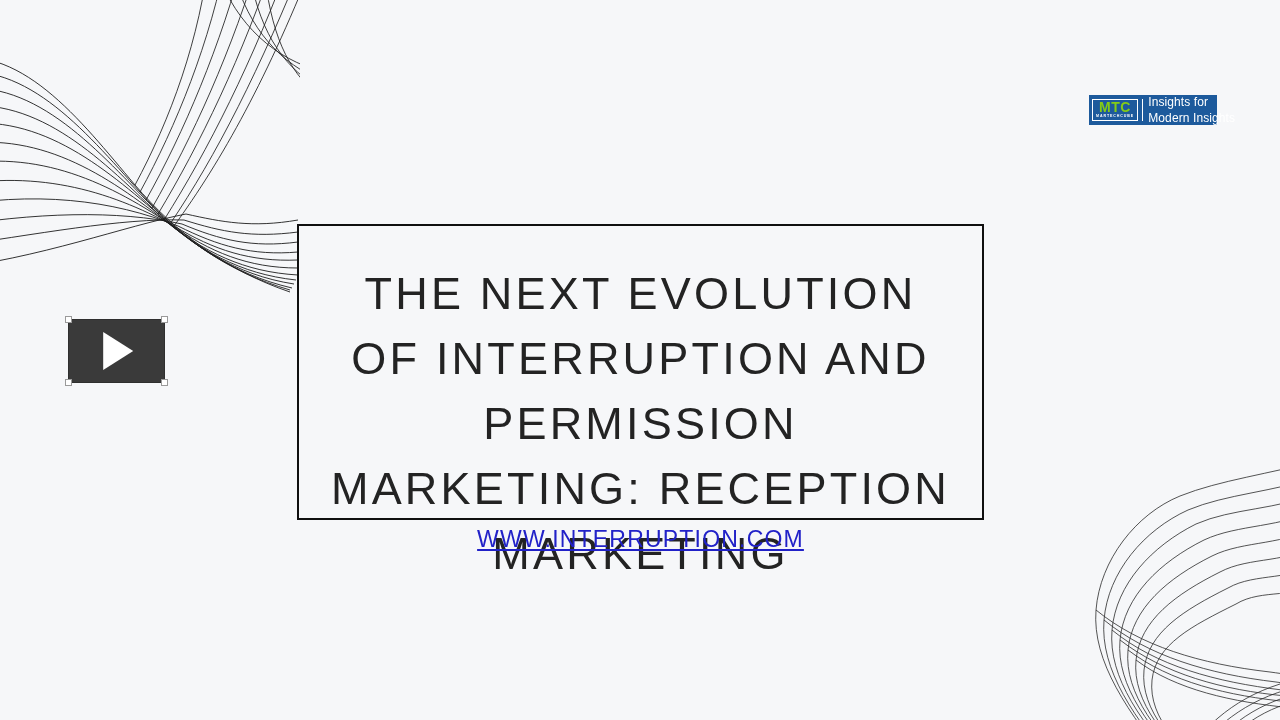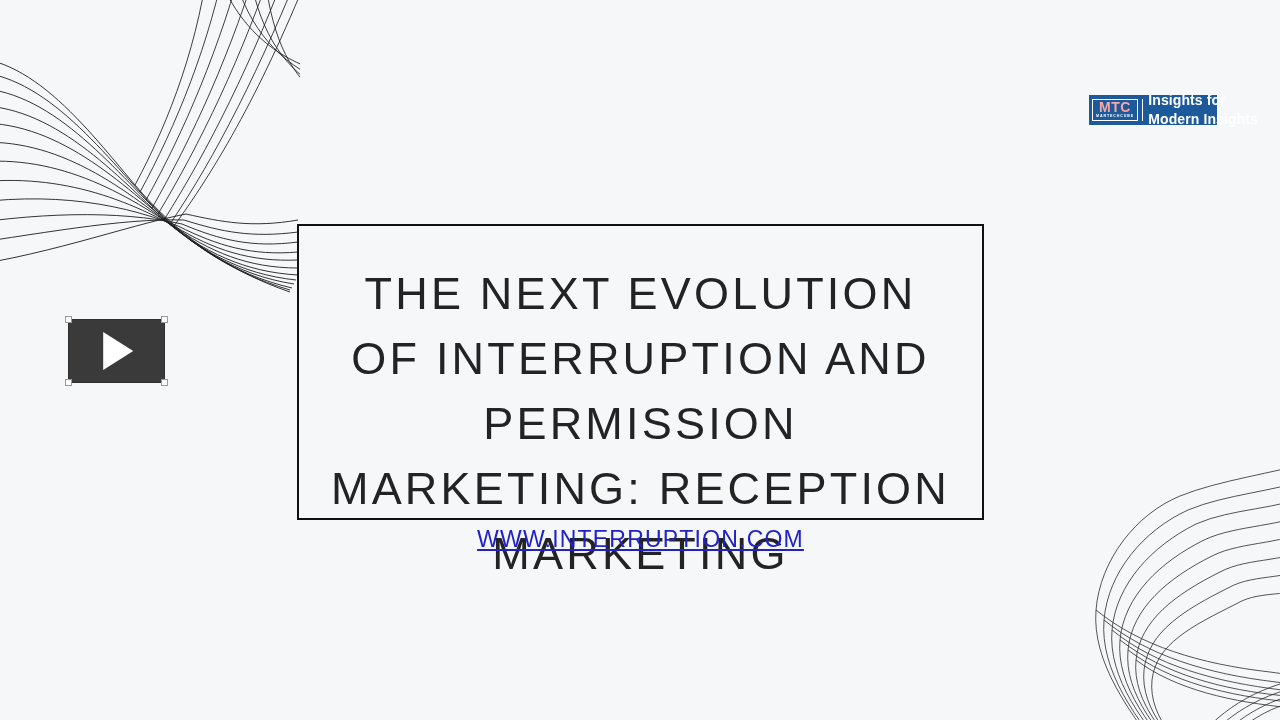--- a/index.html
+++ b/index.html
@@ -51,21 +51,21 @@
   .logo-mark {
     display: flex;
     flex-direction: column;
     align-items: center;
     justify-content: center;
     border: 1.2px solid #ffffff;
     padding: 0 3px 1px 3px;
     line-height: 1;
   }
   .logo-mtc {
-    color: #fca5a5;
+    color: #84cc16;
     font-size: 14px;
     font-weight: bold;
     letter-spacing: 0.5px;
     font-family: "Liberation Sans", sans-serif;
     line-height: 1.05;
   }
   .logo-sub {
     color: #ffffff;
     font-size: 3.6px;
     font-weight: bold;
@@ -75,22 +75,22 @@
   }
   .logo-divider {
     width: 1.2px;
     height: 22px;
     background: #ffffff;
     margin: 0 5px 0 4px;
     flex: none;
   }
   .logo-tagline {
     color: #ffffff;
-    font-size: 14px;
-    font-weight: bold;
+    font-size: 12px;
+    font-weight: normal;
     line-height: 1.35;
     letter-spacing: 0.1px;
     white-space: nowrap;
   }
 
   
   #video-placeholder {
     position: absolute;
     left: 68px;
     top: 319px;

